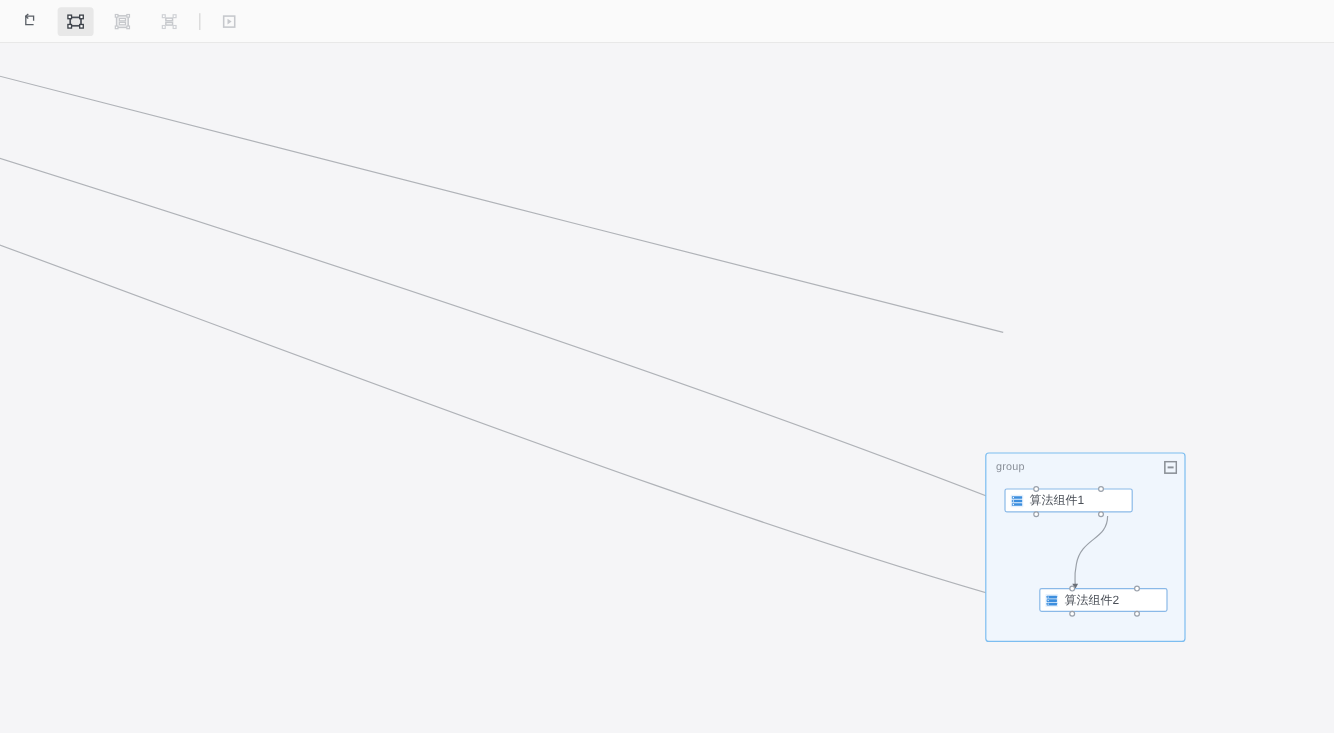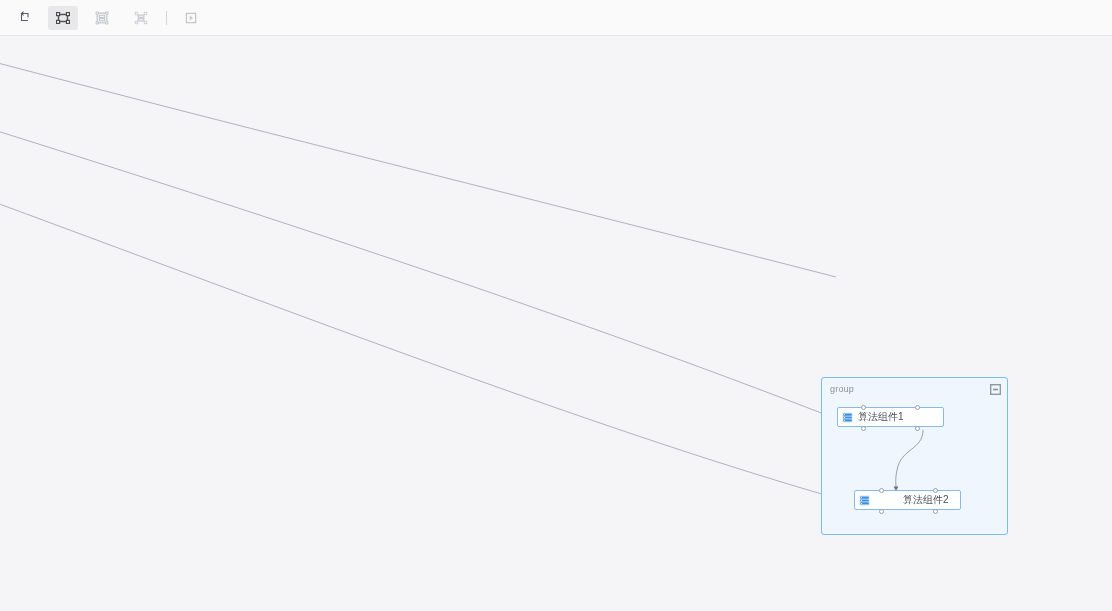--- a/index.html
+++ b/index.html
@@ -76,21 +76,21 @@
     width: 1112px;
     height: 575px;
     pointer-events: none;
   }
 
   
   .group-box {
     position: absolute;
     left: 821px;
     top: 341px;
-    width: 187px;
+    width: 167px;
     height: 158px;
     background: #f0f6fd;
     border: 1.5px solid #7cbdf0;
     border-radius: 3px;
     box-sizing: border-box;
   }
   .group-title {
     position: absolute;
     left: 8px;
     top: 6px;
@@ -136,24 +136,23 @@
     color: #4a4f57;
     white-space: nowrap;
     user-select: none;
   }
   .node-1 {
     left: 15px;
     top: 29px;
     width: 107px;
   }
   .node-2 {
-    left: 32px;
+    left: 44px;
     top: 112px;
     width: 107px;
-    gap: 28px;
   }
   .port {
     position: absolute;
     width: 5px;
     height: 5px;
     border-radius: 50%;
     background: #ffffff;
     border: 1px solid #9aa1ab;
     box-sizing: border-box;
     pointer-events: auto;

